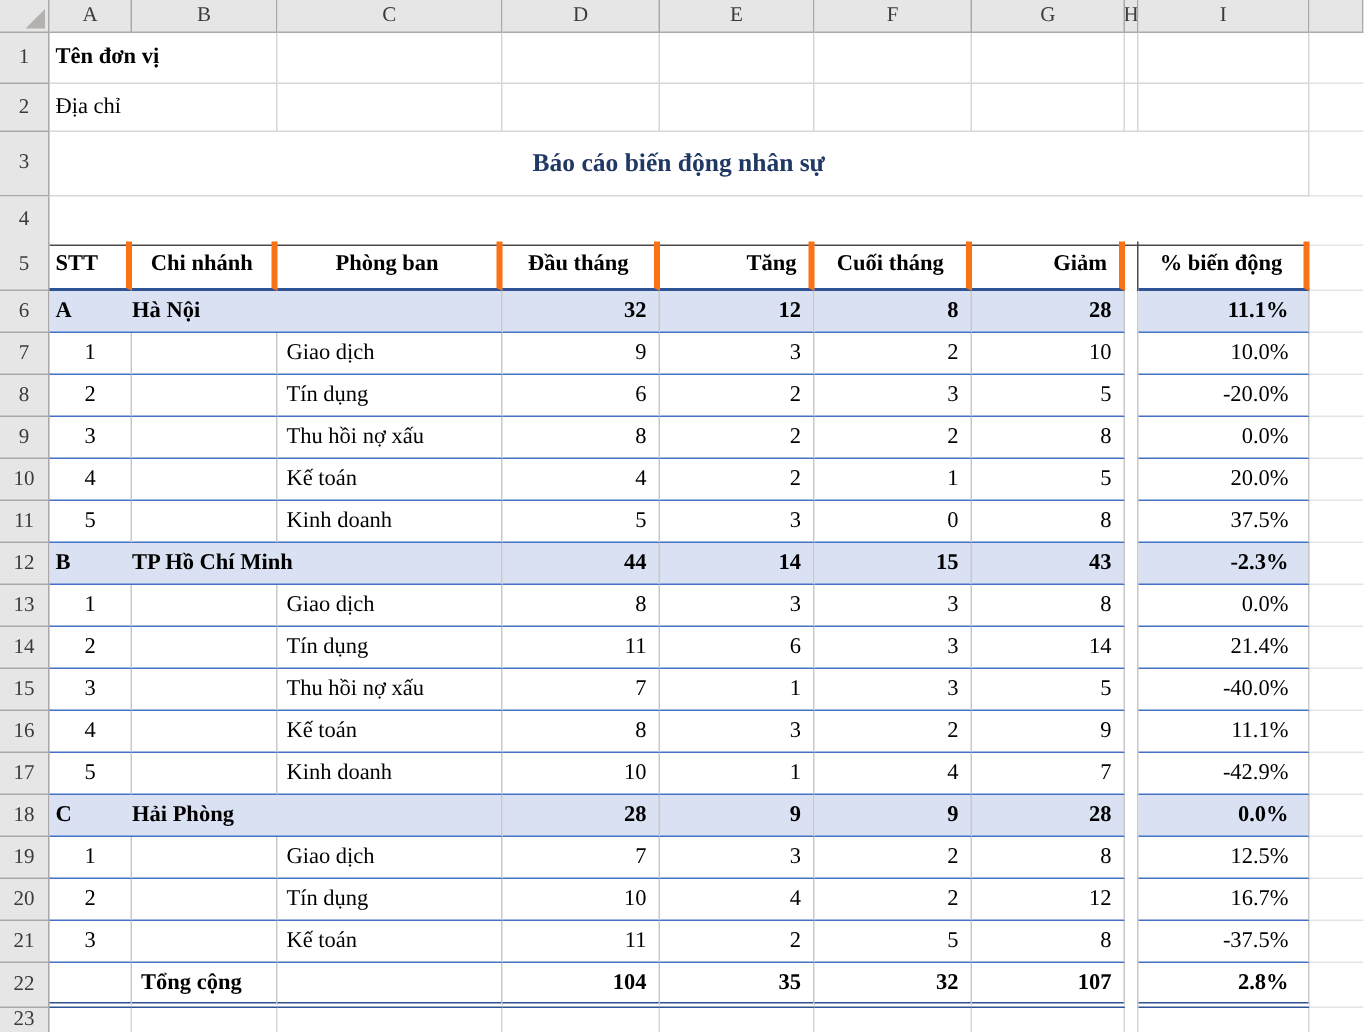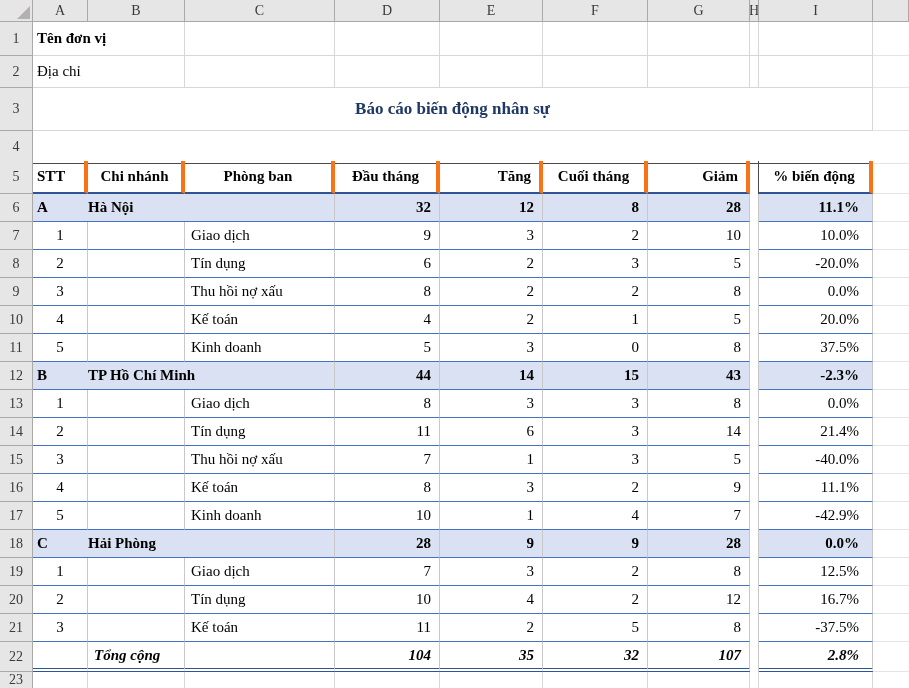--- a/index.html
+++ b/index.html
@@ -22,21 +22,21 @@
   
   .g{border-right:1px solid #d7d7d7;border-bottom:1px solid #d7d7d7;}
   .tail{border-bottom:1px solid #e4e4e4;}
   .gr{border-right:1px solid #d7d7d7;}
   
   .t{border-right:1px solid #c8c8c8;border-bottom:1px solid #4472c4;}
   .sp{border-right:1px solid #c8c8c8;}
   .th{border-right:4px solid #f97316;border-bottom:2px solid #2f5496;font-weight:bold;}
   .thsp{border-right:1px solid #4a4a4a;}
   .sec{background:#d9e1f2;font-weight:bold;}
-  .tot{font-weight:bold;border-right:1px solid #c8c8c8;border-bottom:4px double #2f5496;font-style:italic;}
+  .tot{font-weight:bold;border-right:1px solid #c8c8c8;border-bottom:4px double #2f5496;}
   .totsp{border-bottom:none;}
   .subline{border-bottom:1px solid #4a4a4a;}
   
   .ac{justify-content:center;}
   .ar{justify-content:flex-end;padding-right:8px;}
   .arp{justify-content:flex-end;padding-right:13px;}
   .al{padding-left:6px;}
   .pl3{padding-left:4px;}
   .b{font-weight:bold;}
   

